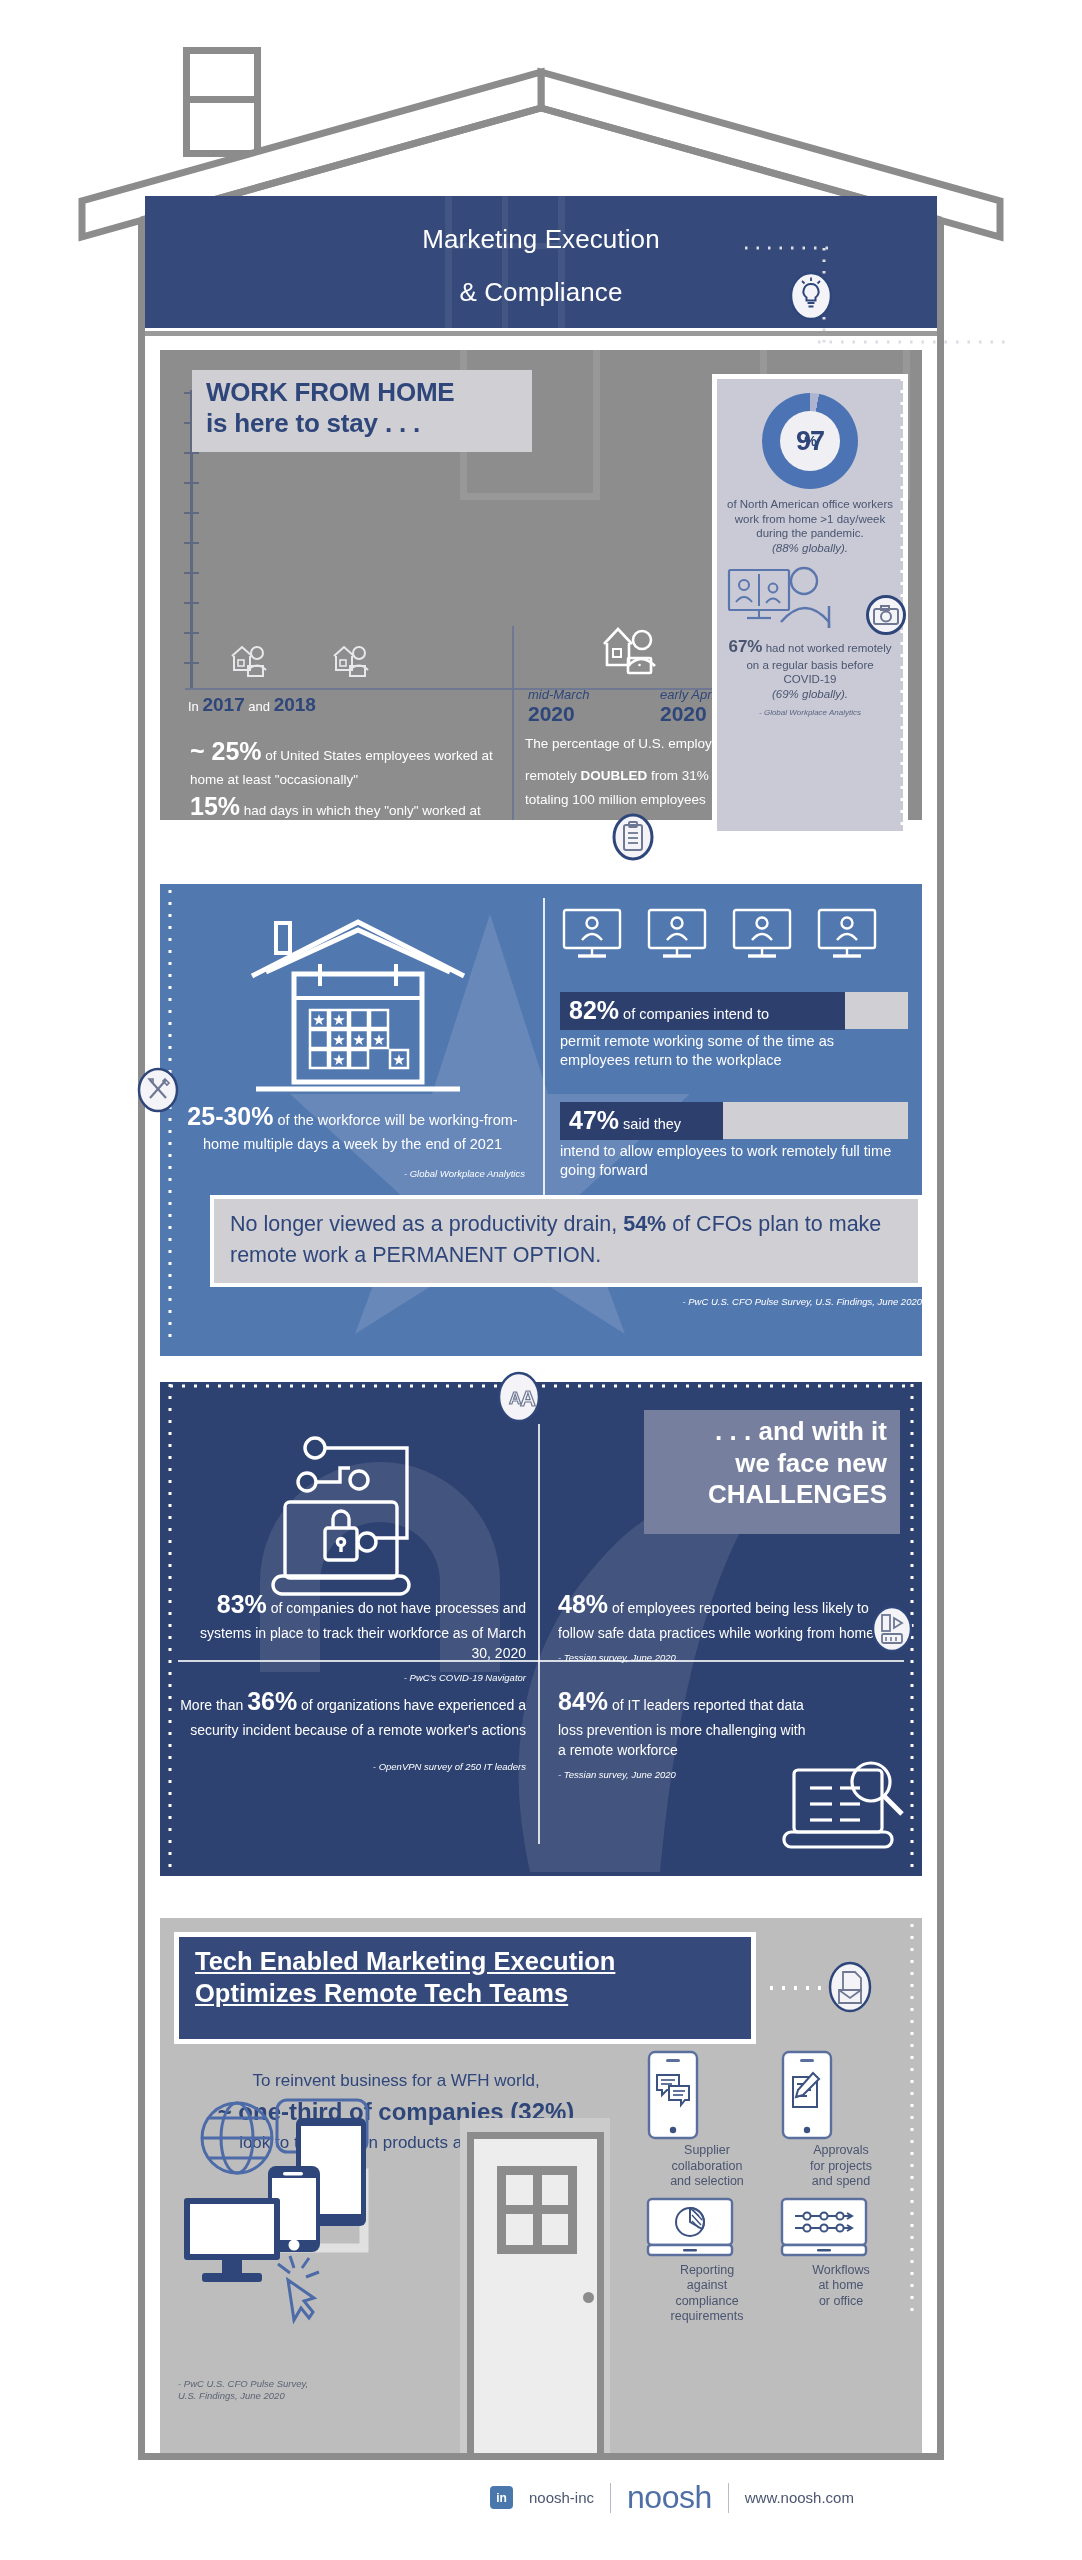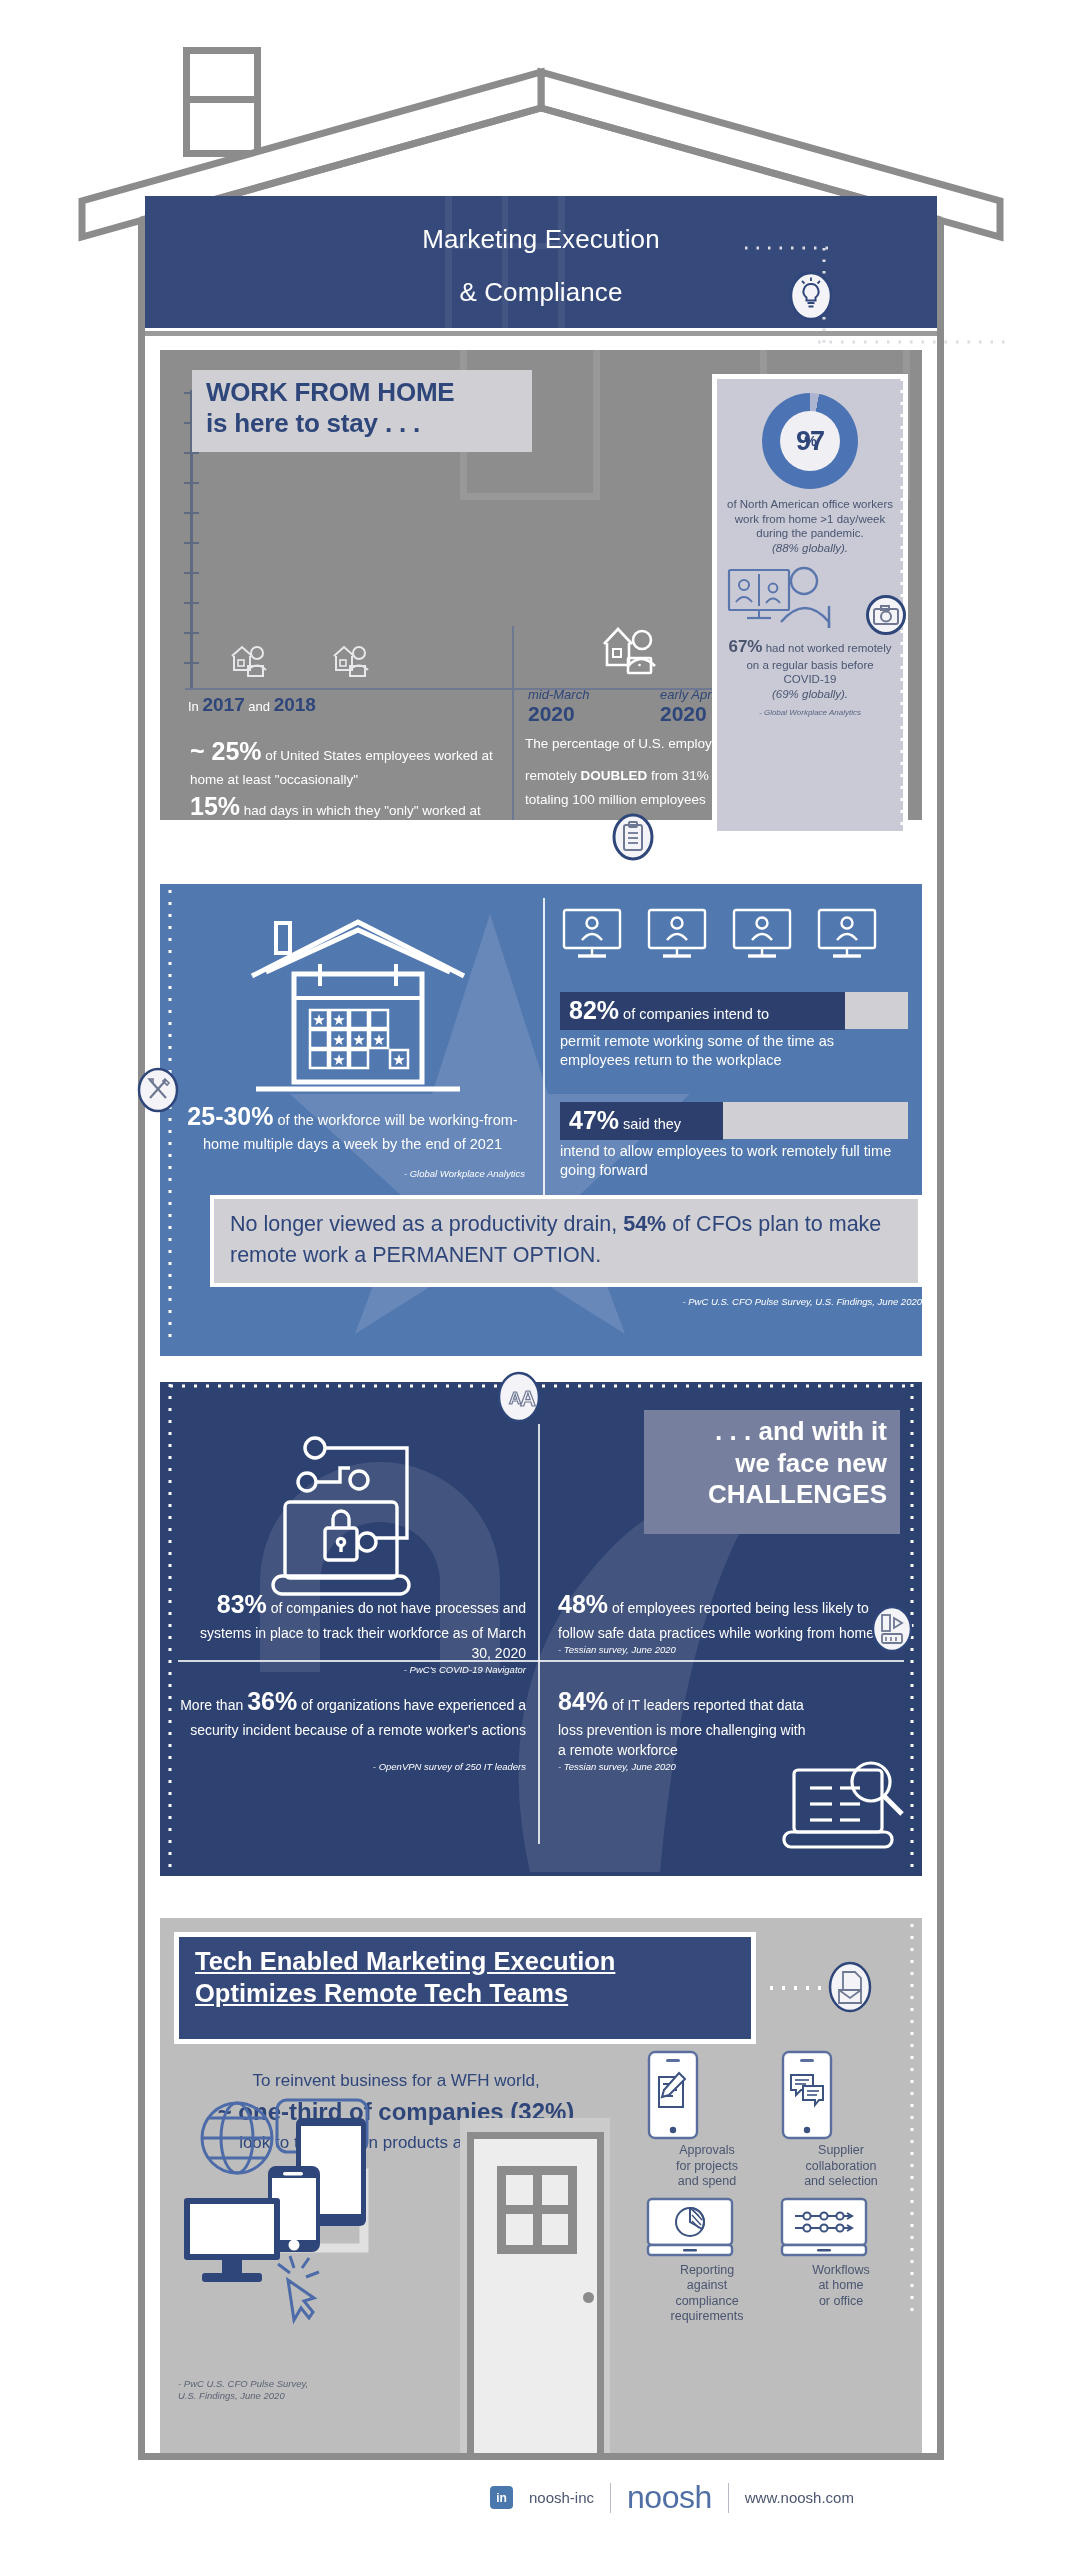--- a/index.html
+++ b/index.html
@@ -169,21 +169,21 @@
   }
   .chal-banner{
     position:absolute; right:22px; top:28px; width:256px; height:124px;
     background:#767f9e; color:#fff; text-align:right;
     font-size:26px; font-weight:bold; line-height:1.22; padding:6px 13px 0 0;
   }
   .p3-div{ position:absolute; left:378px; top:42px; width:2px; height:420px; background:rgba(255,255,255,.8); }
   .p3-hdiv{ position:absolute; left:18px; top:278px; width:726px; height:2px; background:rgba(255,255,255,.8); }
   .q3{ position:absolute; color:#fff; font-size:14px; line-height:1.43; }
   .q3 .big{ font-size:25px; font-weight:bold; }
-  .q3 .s{ display:block; font-size:9.5px; font-style:italic; }
+  .q3 .s{ display:block; font-size:9.5px; font-style:italic; margin-top:8px; }
   .aa-badge{ position:absolute; left:497px; top:1372px; width:44px; height:50px; z-index:7; }
   .tool-badge{ position:absolute; left:872px; top:1606px; width:40px; height:46px; z-index:7; }
 
   
   .p4{
     position:absolute; left:160px; top:1918px; width:762px; height:535px;
     background:#bdbdbd; z-index:4; overflow:hidden;
   }
   .tech-box{
     position:absolute; left:14px; top:14px; width:582px; height:112px;
@@ -715,55 +715,55 @@
       <span>- PwC U.S. CFO Pulse Survey,</span><br>
       <span>U.S. Findings, June 2020</span>
     </div>
 
     <div class="tiles">
       <div class="tile">
         <svg width="56" height="90" viewBox="0 0 56 90">
           <rect x="4" y="2" width="48" height="86" rx="6" fill="#fff" stroke="#5a6f9e" stroke-width="2.4"></rect>
           <rect x="21" y="9" width="14" height="3" rx="1.5" fill="#5a6f9e"></rect>
           <circle cx="28" cy="80" r="3.2" fill="#3c5280"></circle>
-          <g fill="none" stroke="#3c5280" stroke-width="2">
-            <rect x="14" y="27" width="24" height="30"></rect>
-            <line x1="18" y1="34" x2="32" y2="34"></line>
-              <line x1="18" y1="40" x2="32" y2="40"></line>
-            <line x1="18" y1="46" x2="28" y2="46"></line>
-            <path d="M34 23 l6 6 -16 16 -7 2 2 -7 z" fill="#fff"></path>
-          </g>
-        </svg>
-        <div class="tile-cap">
-          <span>Approvals</span><br>
-          <span>for projects</span><br>
-          <span>and spend</span>
-        </div>
-      </div>
-
-      <div class="tile">
-        <svg width="56" height="90" viewBox="0 0 56 90">
-          <rect x="4" y="2" width="48" height="86" rx="6" fill="#fff" stroke="#5a6f9e" stroke-width="2.4"></rect>
-          <rect x="21" y="9" width="14" height="3" rx="1.5" fill="#5a6f9e"></rect>
-          <circle cx="28" cy="80" r="3.2" fill="#3c5280"></circle>
           <g fill="#fff" stroke="#3c5280" stroke-width="2">
             <path d="M12 25 h22 v15 h-12 l-5 5 v-5 h-5 z"></path>
             <path d="M24 36 h20 v14 h-4 l-4 5 v-5 h-12 z"></path>
           </g>
           <g stroke="#3c5280" stroke-width="1.6">
             <line x1="16" y1="30" x2="30" y2="30"></line>
               <line x1="16" y1="34" x2="27" y2="34"></line>
             <line x1="28" y1="41" x2="40" y2="41"></line>
               <line x1="28" y1="45" x2="38" y2="45"></line>
           </g>
         </svg>
         <div class="tile-cap">
           <span>Supplier</span><br>
           <span>collaboration</span><br>
           <span>and selection</span>
+        </div>
+      </div>
+
+      <div class="tile">
+        <svg width="56" height="90" viewBox="0 0 56 90">
+          <rect x="4" y="2" width="48" height="86" rx="6" fill="#fff" stroke="#5a6f9e" stroke-width="2.4"></rect>
+          <rect x="21" y="9" width="14" height="3" rx="1.5" fill="#5a6f9e"></rect>
+          <circle cx="28" cy="80" r="3.2" fill="#3c5280"></circle>
+          <g fill="none" stroke="#3c5280" stroke-width="2">
+            <rect x="14" y="27" width="24" height="30"></rect>
+            <line x1="18" y1="34" x2="32" y2="34"></line>
+              <line x1="18" y1="40" x2="32" y2="40"></line>
+            <line x1="18" y1="46" x2="28" y2="46"></line>
+            <path d="M34 23 l6 6 -16 16 -7 2 2 -7 z" fill="#fff"></path>
+          </g>
+        </svg>
+        <div class="tile-cap">
+          <span>Approvals</span><br>
+          <span>for projects</span><br>
+          <span>and spend</span>
         </div>
       </div>
 
       <div class="tile" style="clear:both;">
         <svg width="90" height="64" viewBox="0 0 90 64">
           <rect x="3" y="3" width="84" height="46" rx="4" fill="#fff" stroke="#5a6f9e" stroke-width="2.4"></rect>
           <rect x="3" y="49" width="84" height="10" rx="3" fill="#fff" stroke="#5a6f9e" stroke-width="2.4"></rect>
           <rect x="38" y="53" width="14" height="2.6" rx="1.3" fill="#3c5280"></rect>
           <circle cx="45" cy="26" r="14" fill="none" stroke="#3c5280" stroke-width="2"></circle>
           <path d="M45 26 L45 12 A14 14 0 0 1 57 33 z" fill="none" stroke="#3c5280" stroke-width="2"></path>

